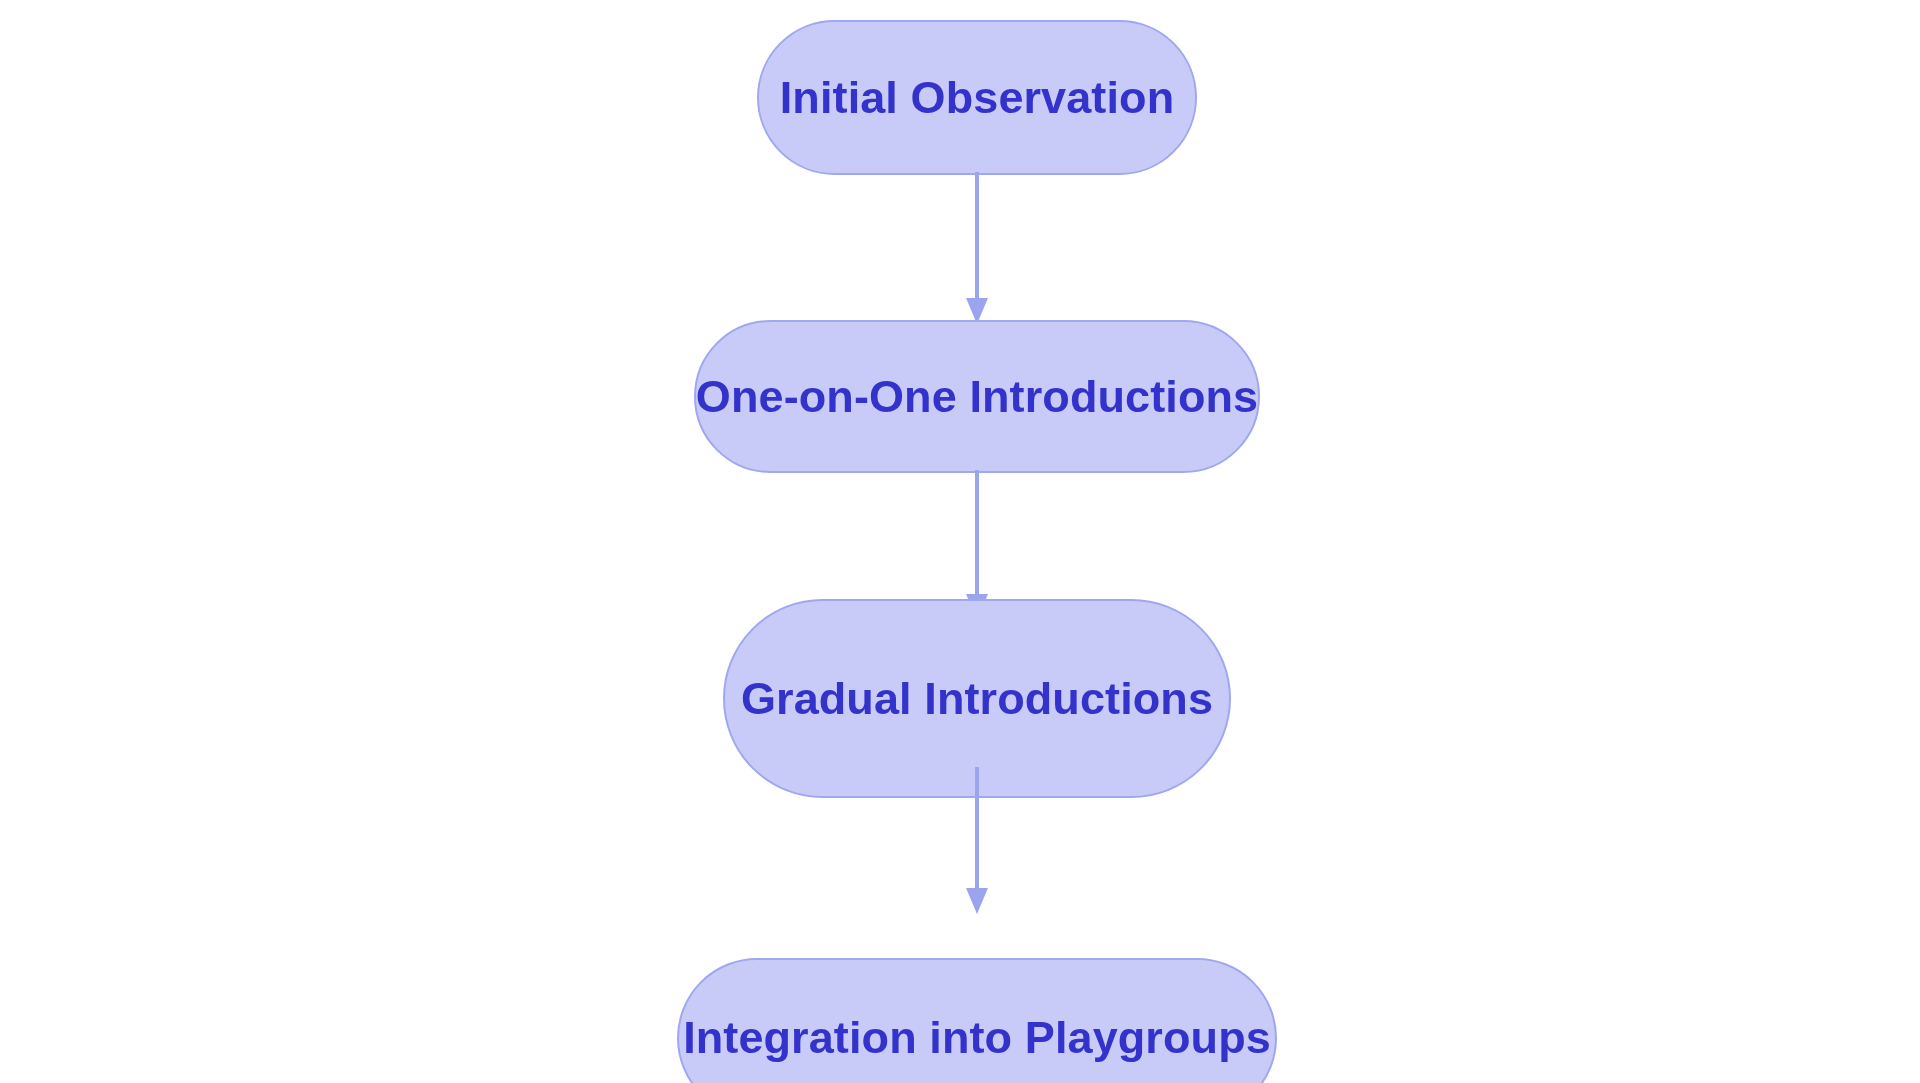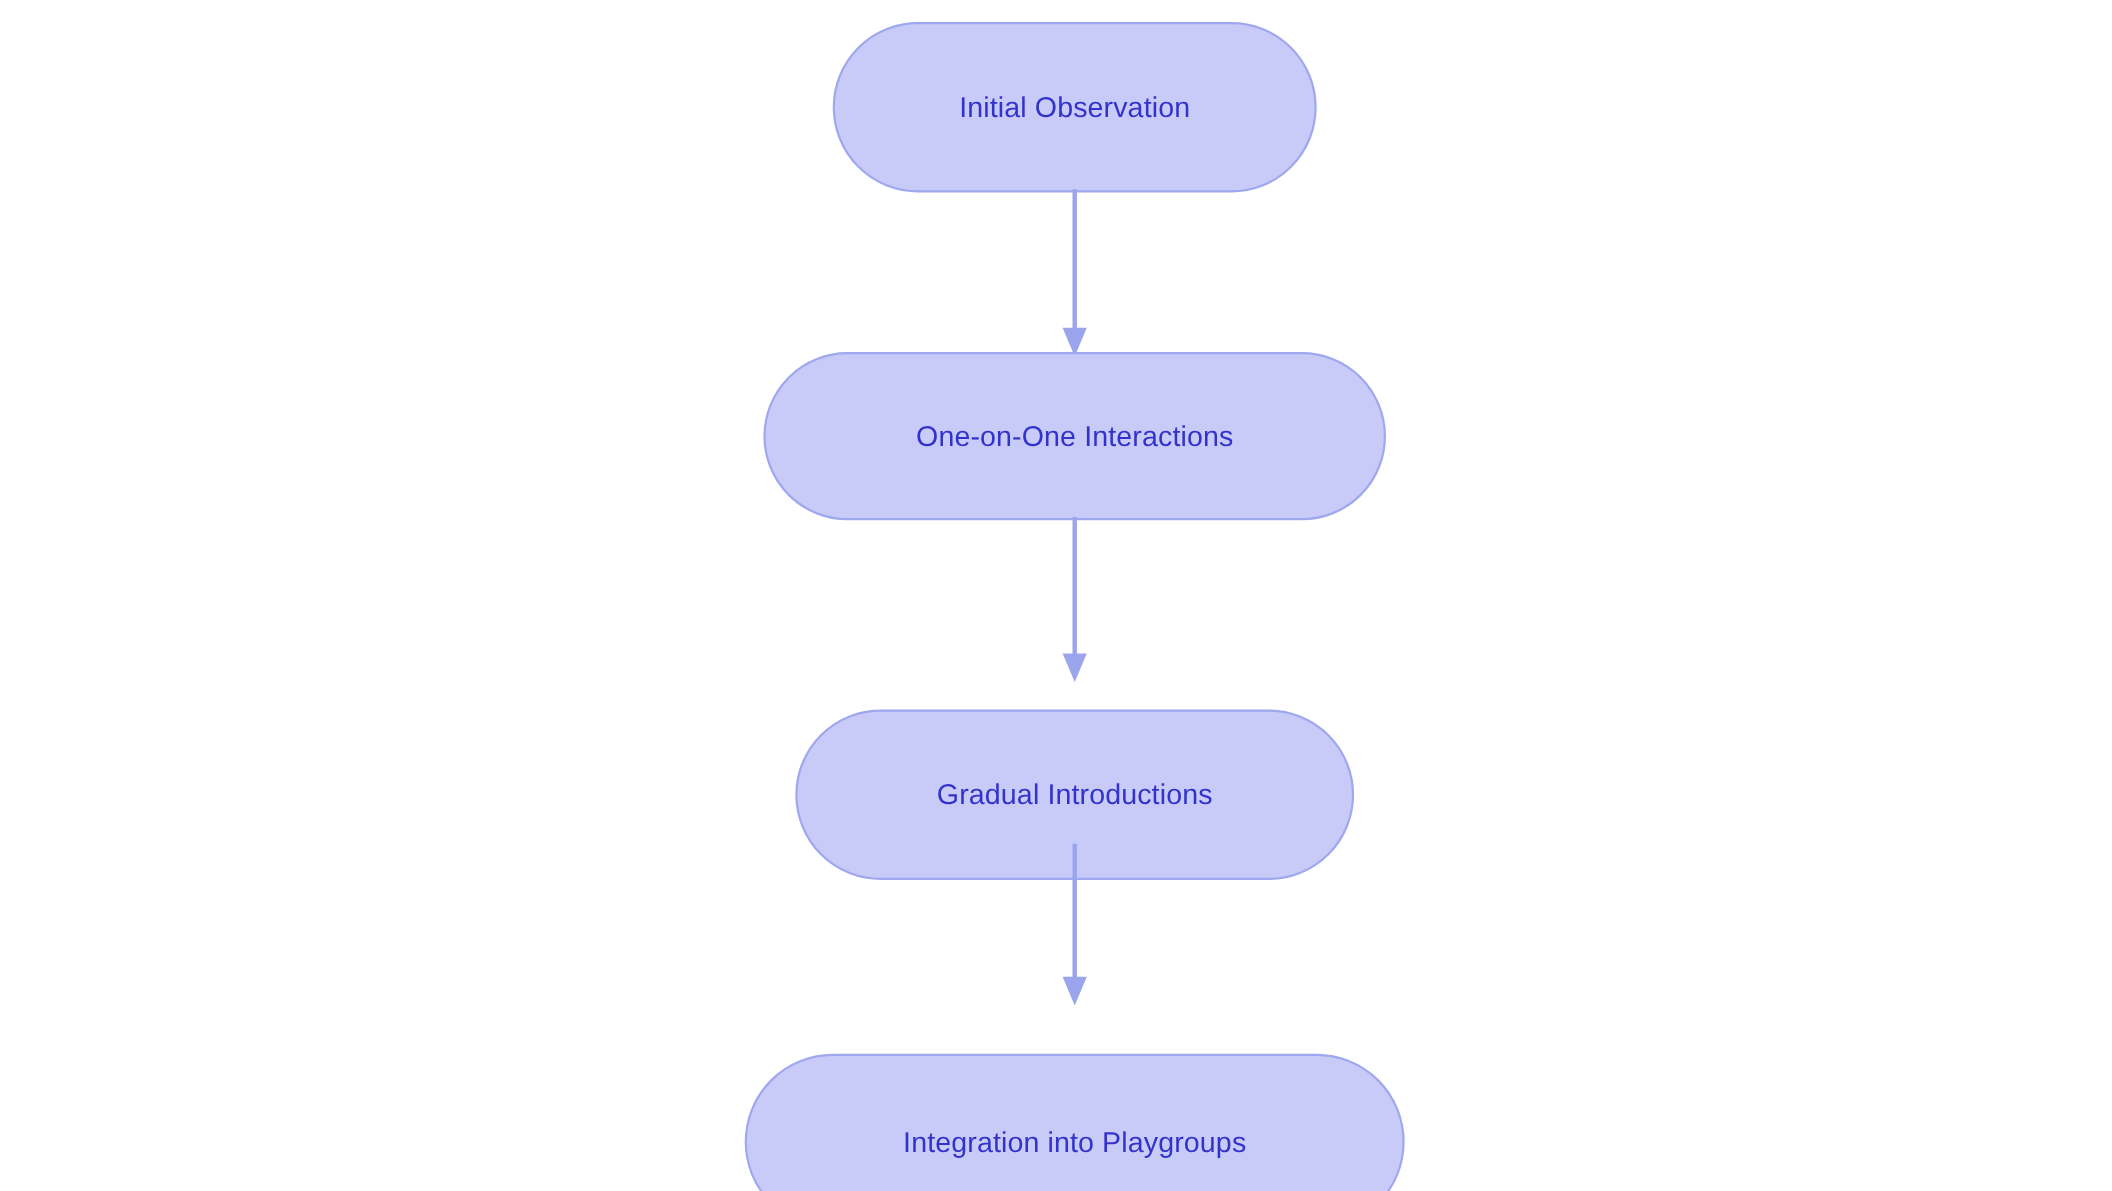--- a/index.html
+++ b/index.html
@@ -30,33 +30,33 @@
     justify-content: center;
     background: #c8cbf8;
     border: 2px solid #9fa8ef;
     border-radius: 999px;
     text-align: center;
     user-select: none;
   }
 
   .flow-node-label {
     color: #3333cc;
-    font-size: 26px;
-    font-weight: 400;
+    font-size: 45px;
+    font-weight: 700;
     line-height: 1.1;
     letter-spacing: 0.1px;
     white-space: nowrap;
     font-family: "Liberation Sans", "DejaVu Sans", sans-serif;
     text-align: center;
   }
 
   
   #node-1 { left: 757px;  top: 20px;   width: 440px; height: 155px; }
   #node-2 { left: 694px;  top: 320px;  width: 566px; height: 153px; }
-  #node-3 { left: 723px;  top: 645px;  width: 508px; height: 155px; }
+  #node-3 { left: 723px;  top: 599px;  width: 508px; height: 199px; }
   #node-4 { left: 677px;  top: 910px;  width: 600px; height: 160px; margin-top: 48px; }
 
   .flow-edge {
     position: absolute;
     overflow: visible;
   }
   #edge-1 { left: 952px; top: 172px; width: 50px; height: 152px; }
   #edge-2 { left: 952px; top: 470px; width: 50px; height: 150px; }
   #edge-3 { left: 952px; top: 767px; width: 50px; height: 147px; }
 </style>
@@ -68,21 +68,21 @@
   <div class="flow-node" id="node-1">
     <span class="flow-node-label">Initial Observation</span>
   </div>
 
   <svg class="flow-edge" id="edge-1" viewBox="0 0 50 152">
     <line x1="25" y1="0" x2="25" y2="128" stroke="#9aa5ee" stroke-width="4"></line>
     <polygon points="25,152 14,126 36,126" fill="#9aa5ee"></polygon>
   </svg>
 
   <div class="flow-node" id="node-2">
-    <span class="flow-node-label">One-on-One Interactions</span>
+    <span class="flow-node-label">One-on-One Introductions</span>
   </div>
 
   <svg class="flow-edge" id="edge-2" viewBox="0 0 50 150">
     <line x1="25" y1="0" x2="25" y2="126" stroke="#9aa5ee" stroke-width="4"></line>
     <polygon points="25,150 14,124 36,124" fill="#9aa5ee"></polygon>
   </svg>
 
   <div class="flow-node" id="node-3">
     <span class="flow-node-label">Gradual Introductions</span>
   </div>

